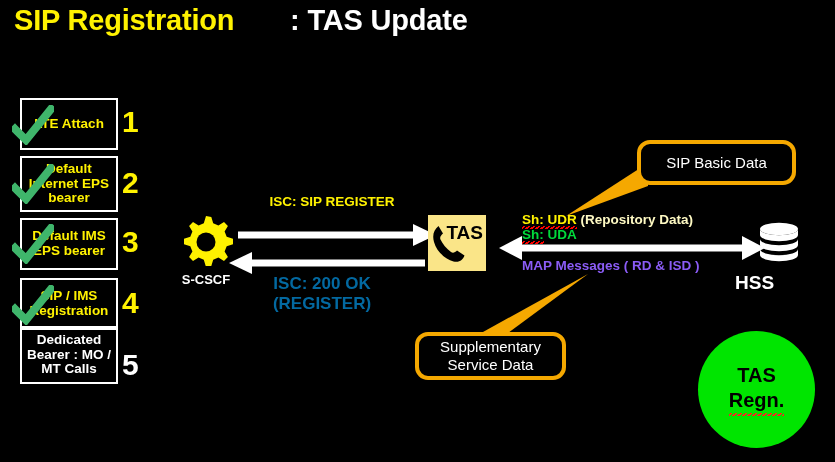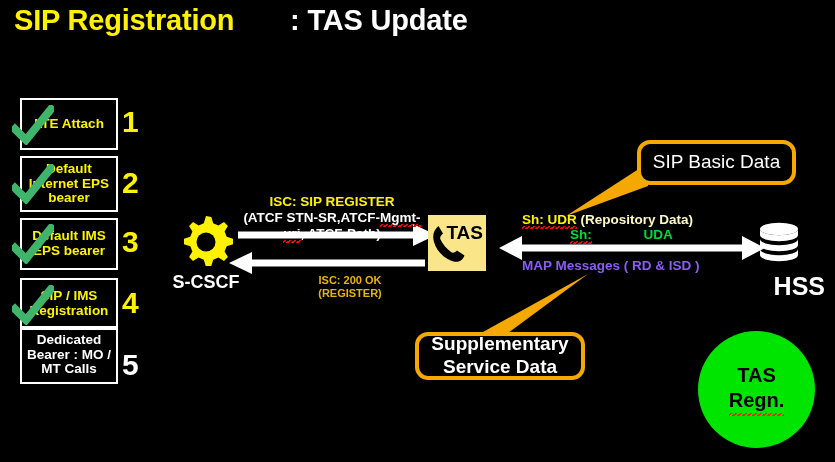--- a/index.html
+++ b/index.html
@@ -60,39 +60,39 @@
     position: absolute;
     left: 12px;
     width: 42px; height: 40px;
     pointer-events: none;
   }
 
   
   #scscf-icon { position: absolute; left: 178px; top: 214px; width: 56px; height: 56px; }
   #scscf-label {
     position: absolute; left: 158px; top: 272px; width: 96px;
-    text-align: center; color: #FFFFFF; font-size: 18px; font-weight: bold;
+    text-align: center; color: #FFFFFF; font-size: 13px; font-weight: bold;
   }
 
   #tas-box {
     position: absolute; left: 428px; top: 215px;
     width: 58px; height: 56px;
     background: #FAE588;
     display: flex; align-items: center; justify-content: center;
   }
   #tas-box .tas-text {
     position: absolute; right: 3px; top: 7px;
     color: #000000; font-size: 19px; font-weight: bold;
   }
   #tas-box svg { position: absolute; left: 3px; top: 8px; }
 
   #hss-icon { position: absolute; left: 757px; top: 222px; width: 44px; height: 46px; }
   #hss-label {
     position: absolute; left: 735px; top: 272px; width: 90px;
-    text-align: right; color: #FFFFFF; font-size: 25px; font-weight: bold;
+    text-align: left; color: #FFFFFF; font-size: 19px; font-weight: bold;
   }
 
   
   #arrows { position: absolute; left: 0; top: 0; width: 835px; height: 462px; }
 
   
   .flow-label {
     position: absolute;
     text-align: center;
     font-weight: bold;
@@ -108,55 +108,55 @@
   .squiggle {
     background-image: repeating-linear-gradient(
       -45deg, #FF0000 0 1.6px, transparent 1.6px 3.2px);
     background-repeat: repeat-x;
     background-size: 5px 3px;
     background-position: 0 100%;
     padding-bottom: 2px;
   }
 
   #isc-200ok {
-    left: 268px; top: 274px; width: 164px;
-    font-size: 11px; color: #eab308;
+    left: 240px; top: 274px; width: 164px;
+    font-size: 17px; color: #0369a1;
   }
   #isc-200ok span { display: block; }
 
   #sh-block {
     position: absolute; left: 522px; top: 212px;
     font-size: 13.5px; font-weight: bold; line-height: 1.12;
     white-space: nowrap;
   }
   #sh-block .y { color: #FFF200; }
   #sh-block .w { color: #fef9c3; }
-  #sh-block .g { color: #00D93B; margin-left: 48px; }
+  #sh-block .g { color: #00D93B; }
 
   #map-messages {
     position: absolute; left: 522px; top: 258px;
     font-size: 13.5px; font-weight: bold; color: #8b5cf6;
     white-space: nowrap;
   }
 
   
   .callout {
     position: absolute;
     border: 4px solid #F5A800;
     border-radius: 13px;
     background: #000000;
     color: #FFFFFF;
     display: flex; align-items: center; justify-content: center;
     text-align: center;
-    font-size: 19px;
+    font-size: 15px;
     line-height: 1.2;
     z-index: 3;
   }
   #callout-sip { left: 637px; top: 140px; width: 159px; height: 45px; }
-  #callout-supp { left: 415px; top: 332px; width: 170px; height: 48px; font-weight: bold; }
+  #callout-supp { left: 415px; top: 332px; width: 151px; height: 48px; }
   #callout-tails { position: absolute; left: 0; top: 0; width: 835px; height: 462px; z-index: 2; }
 
   
   #tas-regn {
     position: absolute; left: 698px; top: 331px;
     width: 117px; height: 117px;
     border-radius: 50%;
     background: #00E500;
     display: flex; flex-direction: column;
     align-items: center; justify-content: center;
@@ -259,21 +259,20 @@
   <svg id="hss-icon" viewBox="0 0 44 46">
     <ellipse cx="22" cy="7" rx="19" ry="6.2" fill="#FFFFFF"></ellipse>
     <path fill="#FFFFFF" d="M3 7 v6 a19 6.2 0 0 0 38 0 v-6 a19 6.2 0 0 1 -38 0 z"></path>
     <path fill="#FFFFFF" d="M3 17 v6 a19 6.2 0 0 0 38 0 v-6 a19 6.2 0 0 1 -38 0 z"></path>
     <path fill="#FFFFFF" d="M3 27 v6 a19 6.2 0 0 0 38 0 v-6 a19 6.2 0 0 1 -38 0 z"></path>
   </svg>
   <div id="hss-label">HSS</div>
 
   <div class="flow-label" id="isc-register">
     <span class="l1">ISC: SIP REGISTER</span>
-    <span class="l2"><span>(ATCF STN-SR,ATCF-</span><span class="squiggle">Mgmt-uri</span><span>, ATCF-Path)</span></span>
   </div>
 
   <div class="flow-label" id="isc-200ok">
     <span>ISC: 200 OK</span>
     <span>(REGISTER)</span>
   </div>
 
   <div id="sh-block">
     <div><span class="y squiggle">Sh: UDR</span><span class="w"> (Repository Data)</span></div>
     <div><span class="g squiggle">Sh:</span><span class="g"> UDA</span></div>

